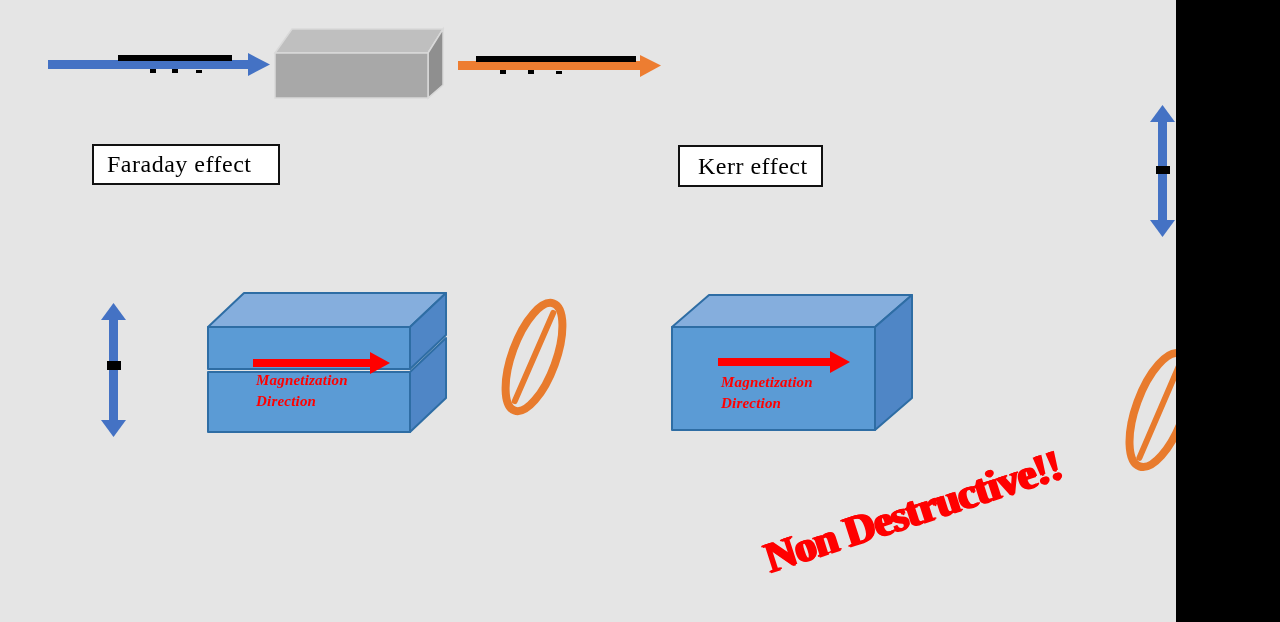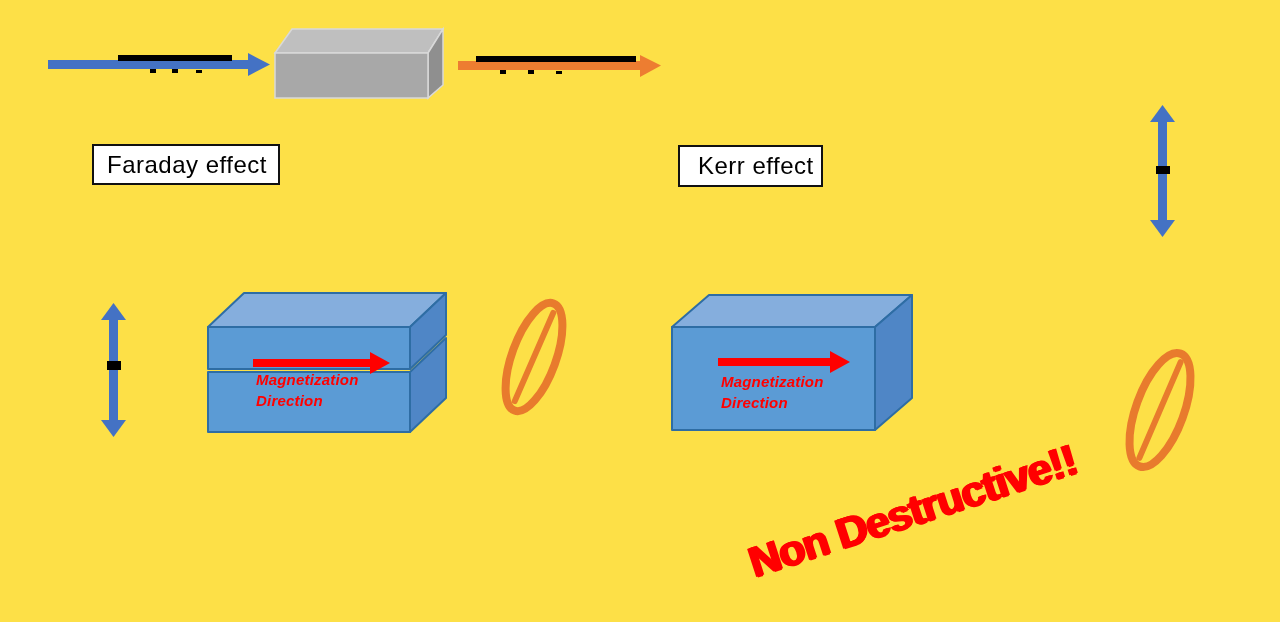--- a/index.html
+++ b/index.html
@@ -1,17 +1,17 @@
 <!DOCTYPE html>
 <html><head>
 <meta charset="utf-8">
 <style>
   html,body{margin:0;padding:0;background:#000;}
-  .stage{position:relative;width:1280px;height:622px;background:#fde047;overflow:hidden;
-         font-family:Liberation Sans, sans-serif;}
+  .stage{position:relative;width:1176px;height:622px;background:#e5e5e5;overflow:hidden;
+         font-family:Liberation Serif, serif;}
   .abs{position:absolute;}
   svg{display:block;}
   .effect-label{position:absolute;background:#FFFFFF;border:2px solid #111111;
         color:#000000;font-size:24px;display:flex;align-items:center;
         padding-left:13px;box-sizing:border-box;letter-spacing:0.5px;}
   .mag-label{position:absolute;color:#FF0000;font-weight:bold;font-style:italic;
         font-size:15px;line-height:20.5px;letter-spacing:0.2px;}
   .non-destructive{position:absolute;left:706px;top:486px;width:420px;height:70px;
         transform:rotate(-18deg);transform-origin:center center;
         color:#FF0000;font-size:43px;font-weight:bold;text-align:center;

